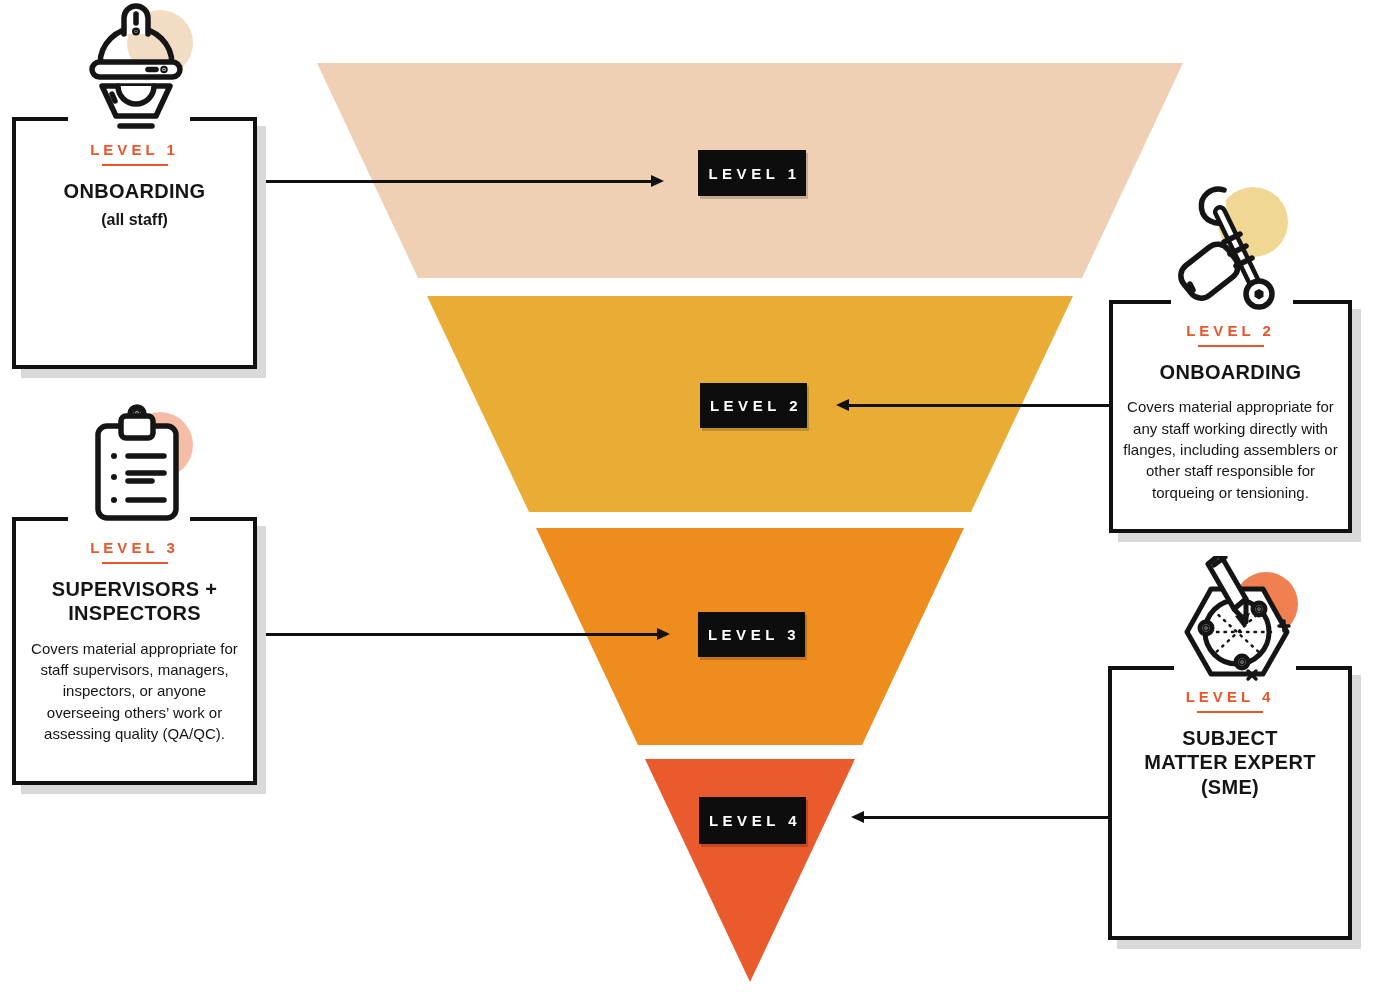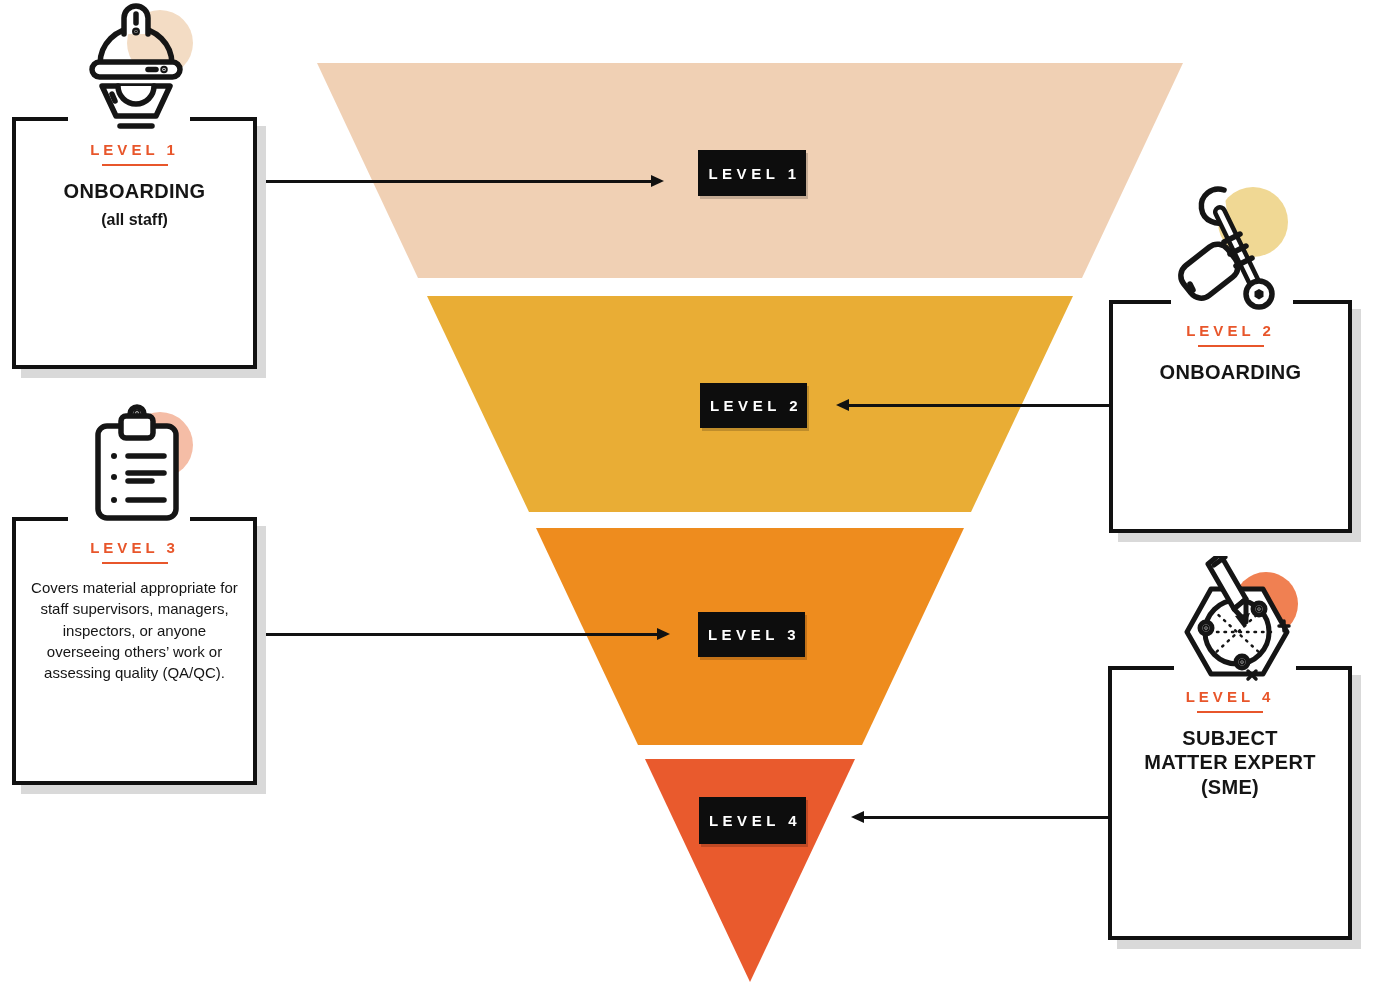--- a/index.html
+++ b/index.html
@@ -75,26 +75,29 @@
     <div class="tag-rule"></div>
     <div class="box-title">ONBOARDING</div>
     <div class="box-sub">(all staff)</div>
   </div>
 
   <div class="callout" style="left:1109px; top:300px; width:243px; height:233px; padding-top:18px;">
     <div class="notch" style="left:58px;"></div>
     <div class="tag">LEVEL 2</div>
     <div class="tag-rule"></div>
     <div class="box-title">ONBOARDING</div>
+    <div class="box-body">Covers material appropriate for any staff working directly with flanges, including assemblers or other staff responsible for torqueing or tensioning.</div>
   </div>
 
   <div class="callout" style="left:12px; top:517px; width:245px; height:268px; padding-top:18px;">
     <div class="notch"></div>
     <div class="tag">LEVEL 3</div>
     <div class="tag-rule"></div>
+    <div class="box-title">SUPERVISORS +
+INSPECTORS</div>
     <div class="box-body">Covers material appropriate for staff supervisors, managers, inspectors, or anyone overseeing others’ work or assessing quality (QA/QC).</div>
   </div>
 
   <div class="callout" style="left:1108px; top:666px; width:244px; height:274px; padding-top:18px;">
     <div class="notch" style="left:62px;"></div>
     <div class="tag">LEVEL 4</div>
     <div class="tag-rule"></div>
     <div class="box-title">SUBJECT
 MATTER EXPERT
 (SME)</div>

